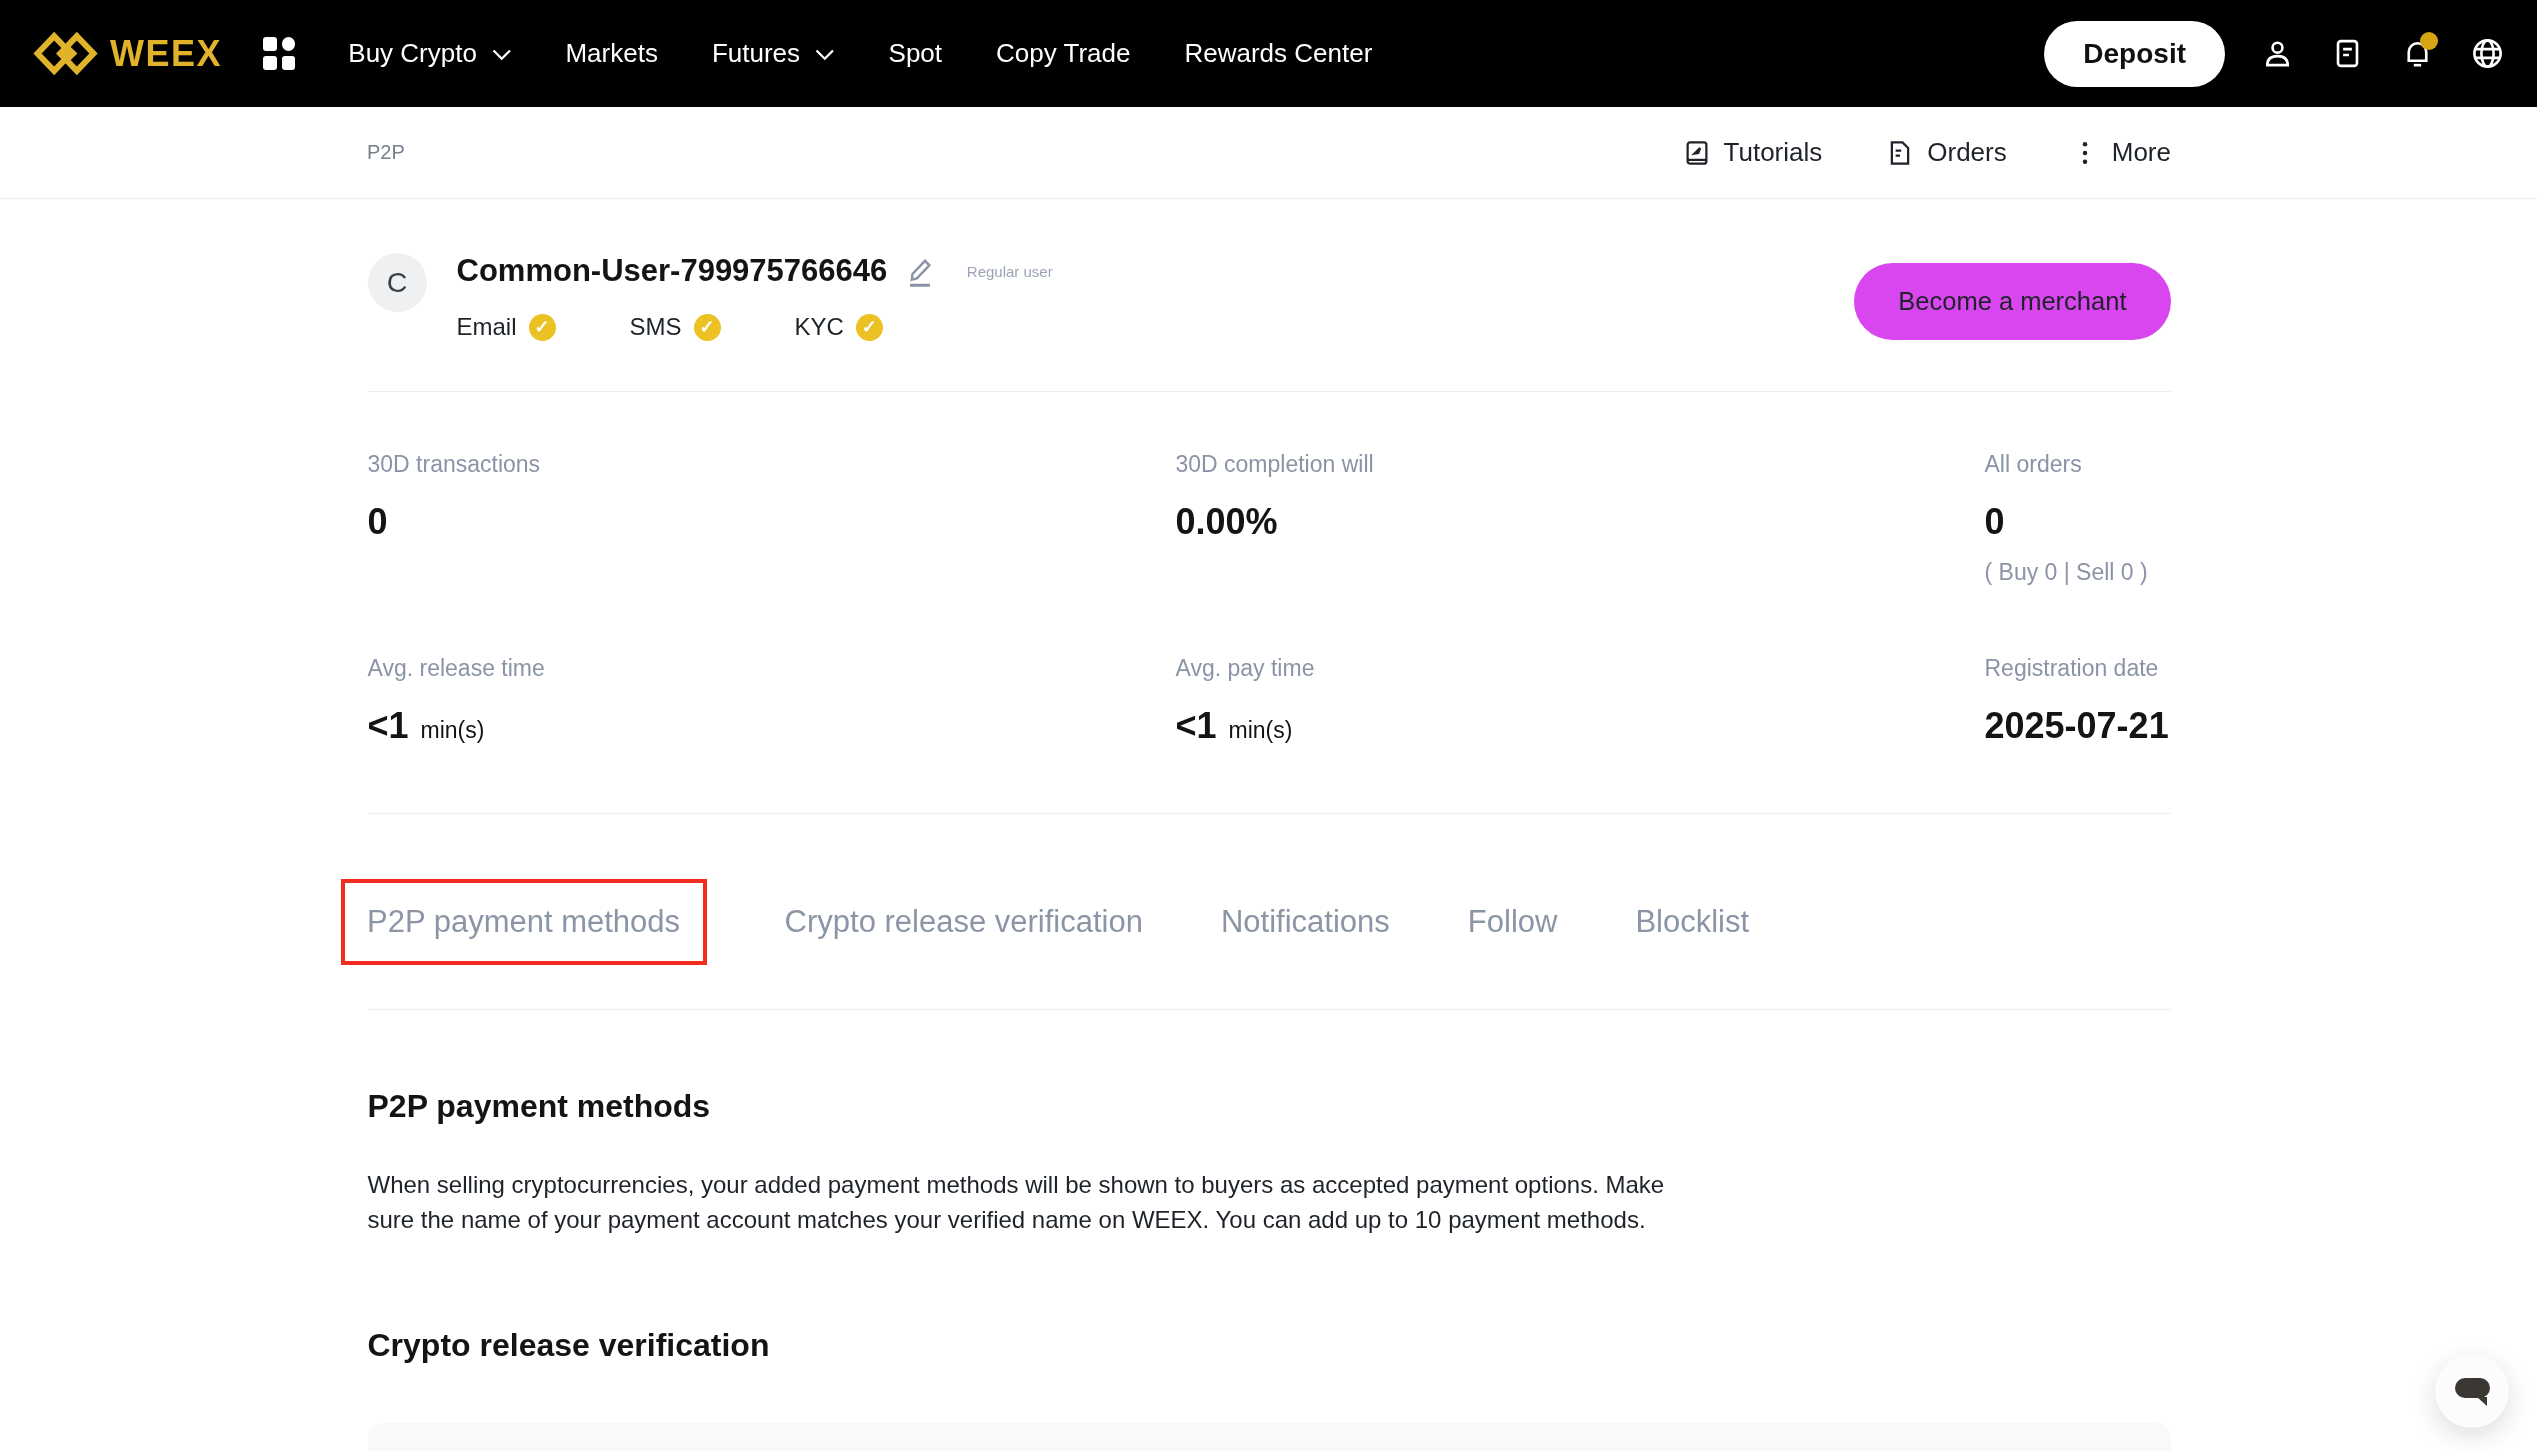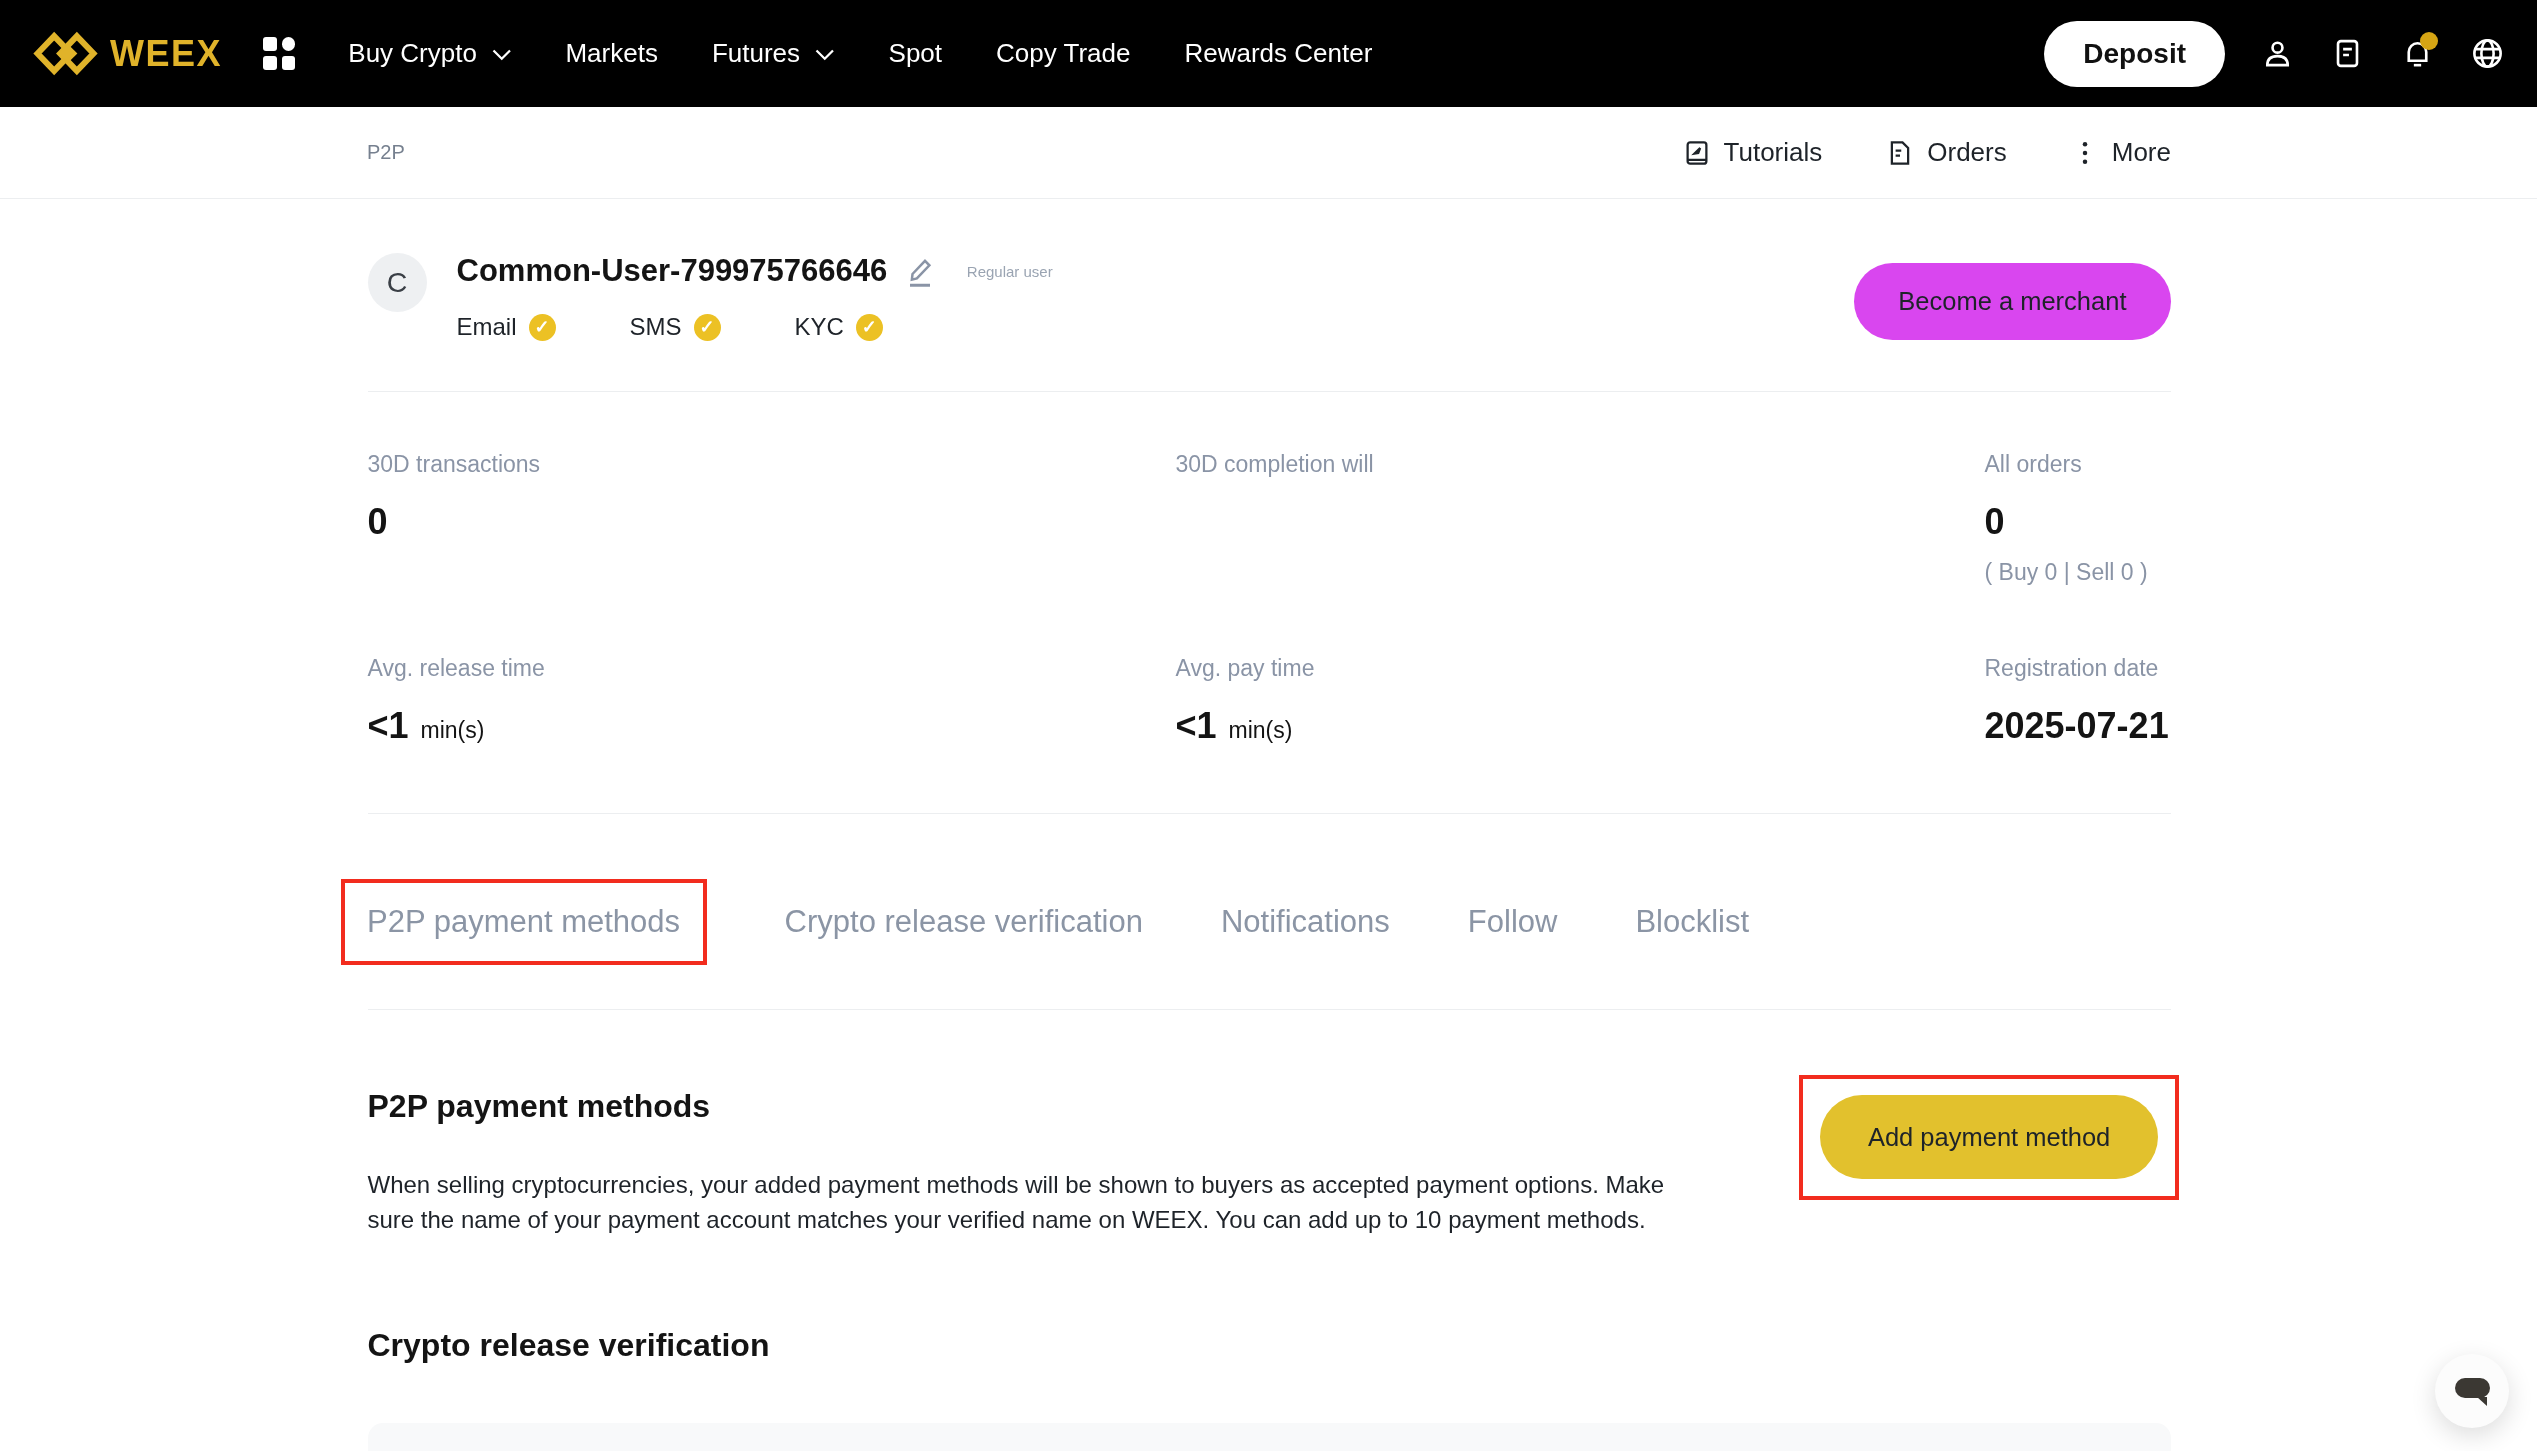--- a/index.html
+++ b/index.html
@@ -236,20 +236,23 @@
 
   <section class="stats-grid">
     <div>
       <div class="stat-label">30D transactions</div>
       <div class="stat-value">
           <span>0</span>
         </div>
     </div>
     <div>
       <div class="stat-label">30D completion will</div>
+      <div class="stat-value">
+          <span>0.00%</span>
+        </div>
     </div>
     <div>
       <div class="stat-label">All orders</div>
       <div class="stat-value">
           <span>0</span>
         </div>
       <div class="stat-sub">( Buy 0 | Sell 0 )</div>
     </div>
   </section>
 
@@ -288,23 +291,20 @@
     <span class="tab">Blocklist</span>
   </section>
 
   <div class="divider divider-tabs"></div>
 
   <section class="section">
     <div class="section-head-row">
       <h2 class="section-title">P2P payment methods</h2>
     </div>
     <p class="section-desc">When selling cryptocurrencies, your added payment methods will be shown to buyers as accepted payment options. Make sure the name of your payment account matches your verified name on WEEX. You can add up to 10 payment methods.</p>
-    <div class="add-btn-box">
-      <button class="add-btn">Add payment method</button>
-    </div>
 
     <h2 class="section-title section-title-2">Crypto release verification</h2>
 
     <div class="release-card">
       
       
     </div>
   </section>
 </main>
 

